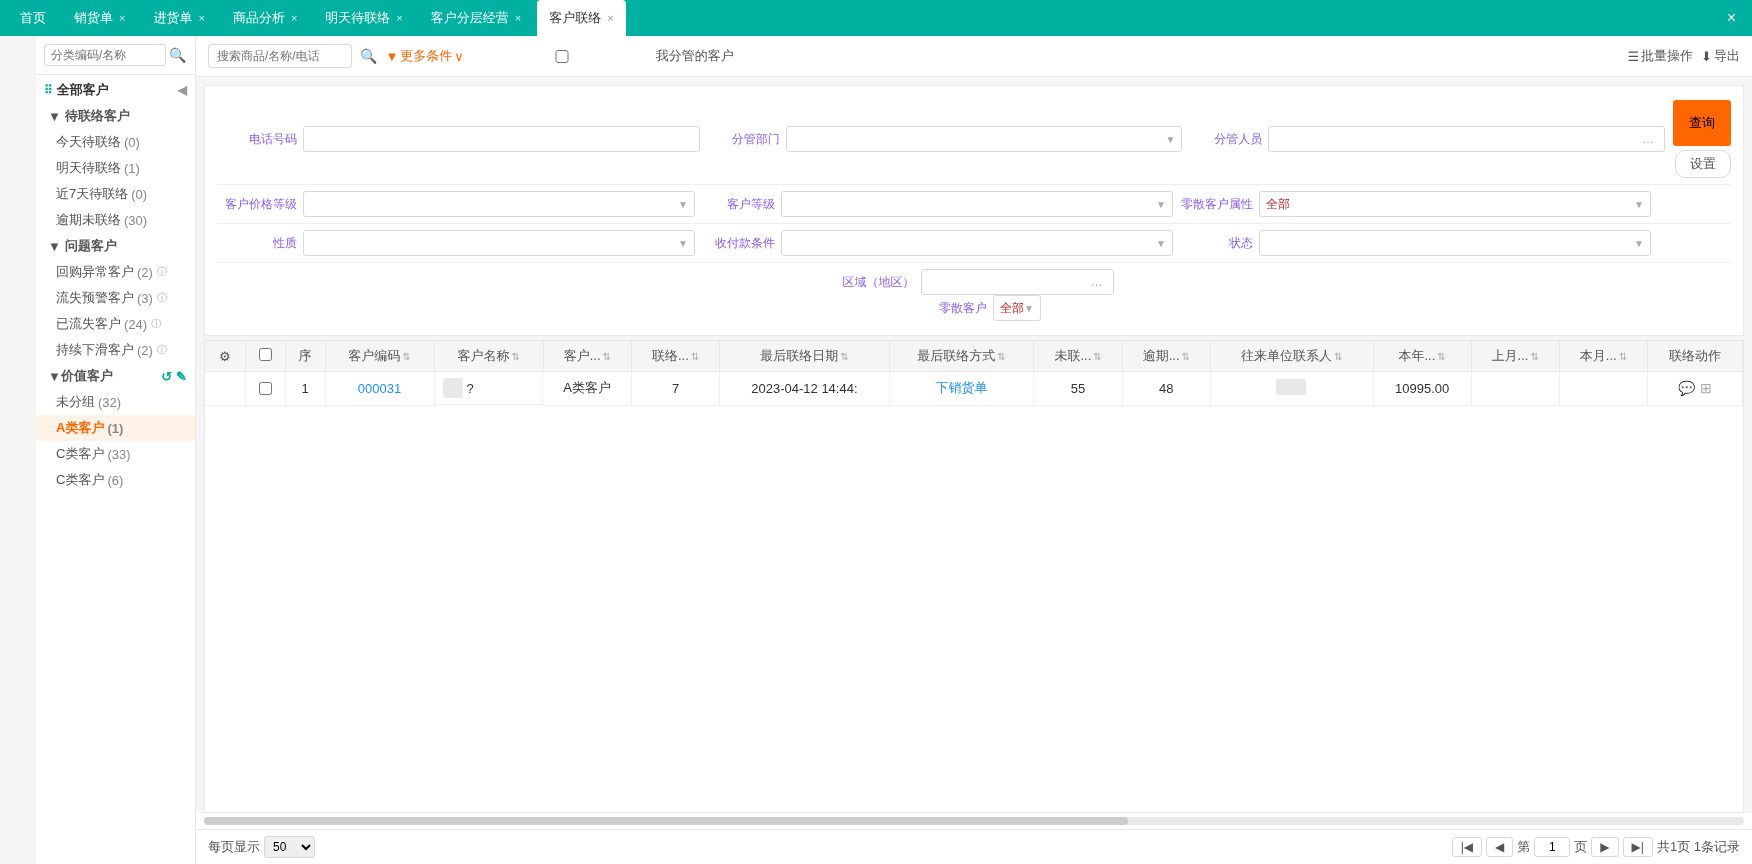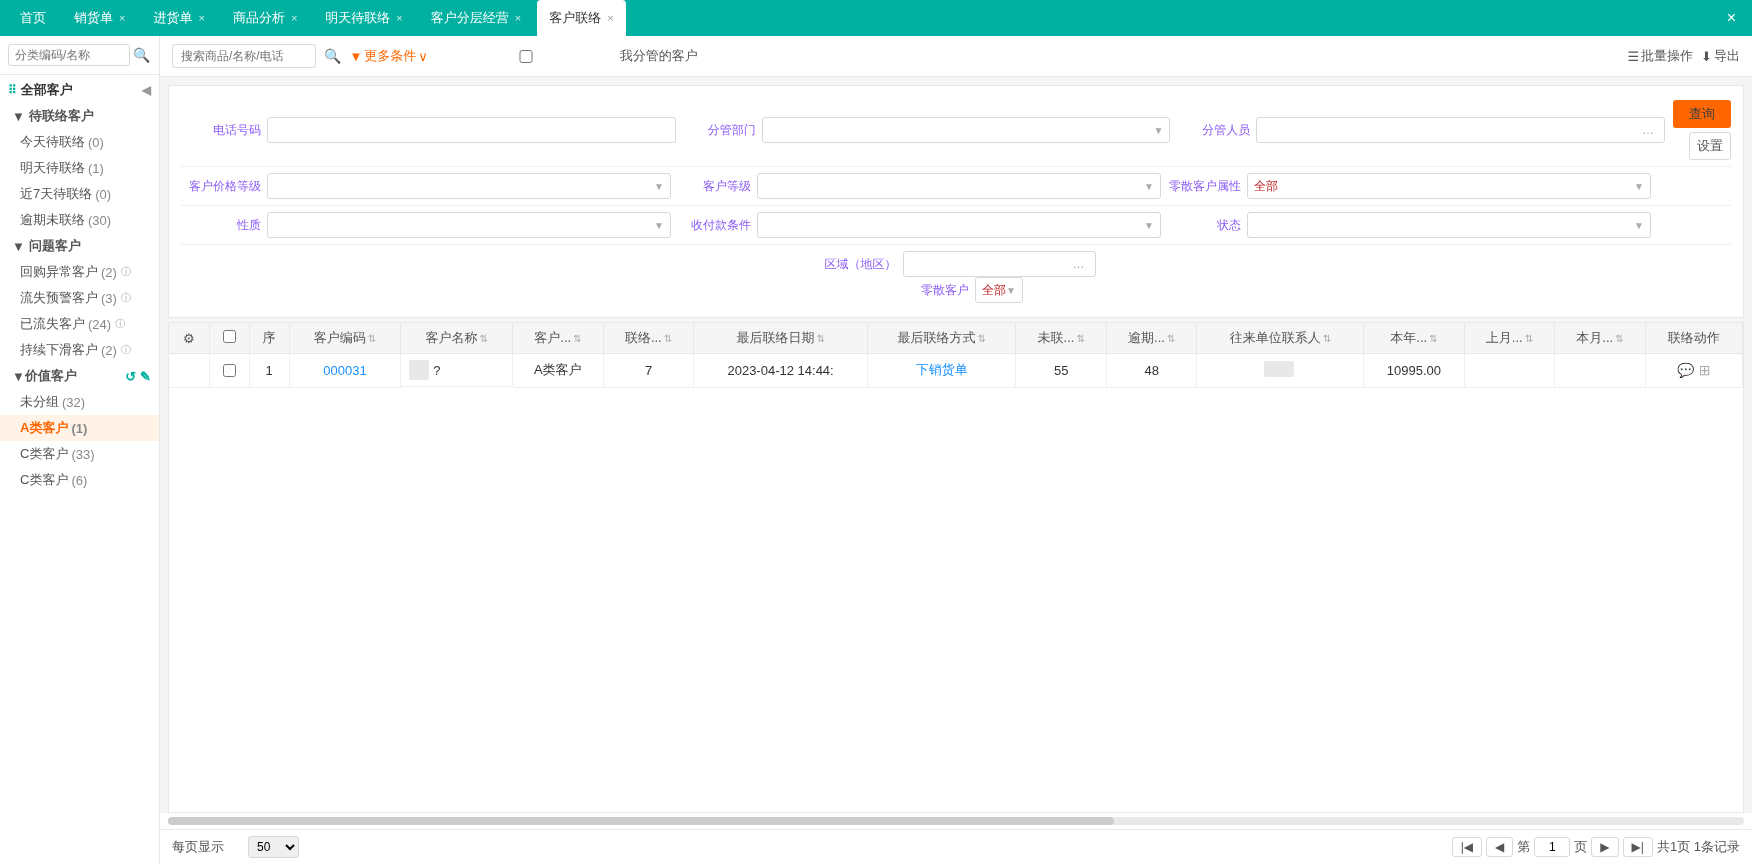--- a/index.html
+++ b/index.html
@@ -52,20 +52,21 @@
 
     
     .sidebar {
       width: 160px;
       background: #fff;
       border-right: 1px solid #e8e8e8;
       display: flex;
       flex-direction: column;
       overflow-y: auto;
       flex-shrink: 0;
+      margin-left: 36px;
     }
     .sidebar-search {
       display: flex;
       align-items: center;
       padding: 8px 8px;
       border-bottom: 1px solid #e8e8e8;
       gap: 4px;
     }
     .sidebar-search input {
       border: 1px solid #d9d9d9;
@@ -196,34 +197,34 @@
       min-height: 26px;
       cursor: pointer;
       position: relative;
     }
     .filter-select-wrap .select-text { flex:1; font-size:12px; color:#b91c1c; }
     .filter-select-wrap .arrow-down { color:#aaa; font-size:10px; }
     .ellipsis-btn { color:#aaa; font-size:12px; cursor:pointer; padding: 0 4px; }
 
     .query-btn {
       background: #f60;
-      color: #404040;
+      color: #000000;
       border: none;
       border-radius: 3px;
-      padding: 5px 16px;
+      padding: 14px 16px;
       font-size: 13px;
       cursor: pointer;
       display: block;
     }
     .setting-btn {
       background: #fff;
       color: #555;
       border: 1px solid #d9d9d9;
-      border-radius: 3px;
-      padding: 4px 7px;
+      border-radius: 10px;
+      padding: 4px 14px;
       font-size: 13px;
       cursor: pointer;
       display: block;
     }
     .btn-group { display:flex;flex-direction:column;gap:4px; align-items:flex-end; padding-left:8px; }
 
     
     .table-container {
       margin: 4px 8px 0 8px;
       background: #fff;
@@ -259,21 +260,21 @@
     .data-table td.link-cell { color: #1890ff; cursor: pointer; margin-left: 18px; }
     .col-sort { color: #aaa; font-size: 10px; margin-left: 2px; }
 
     
     .bottom-bar {
       background: #fff;
       border-top: 1px solid #e8e8e8;
       padding: 6px 12px;
       display: flex;
       align-items: center;
-      gap: 24px;
+      gap: 4px;
       font-size: 12px;
       color: #555;
     }
     .pagination { display:flex;align-items:center;gap:4px; margin-left:auto; }
     .page-btn { border:1px solid #d9d9d9; background:#fff; border-radius:3px; padding:2px 8px; cursor:pointer; color:#555; font-size:12px; }
     .page-btn:disabled { color:#ccc; cursor:default; }
     .page-input { border:1px solid #d9d9d9; border-radius:3px; padding:2px 4px; width:36px; text-align:center; font-size:12px; outline:none; }
     .page-size-select { border:1px solid #d9d9d9; border-radius:3px; padding:2px 4px; font-size:12px; outline:none; }
 
     

